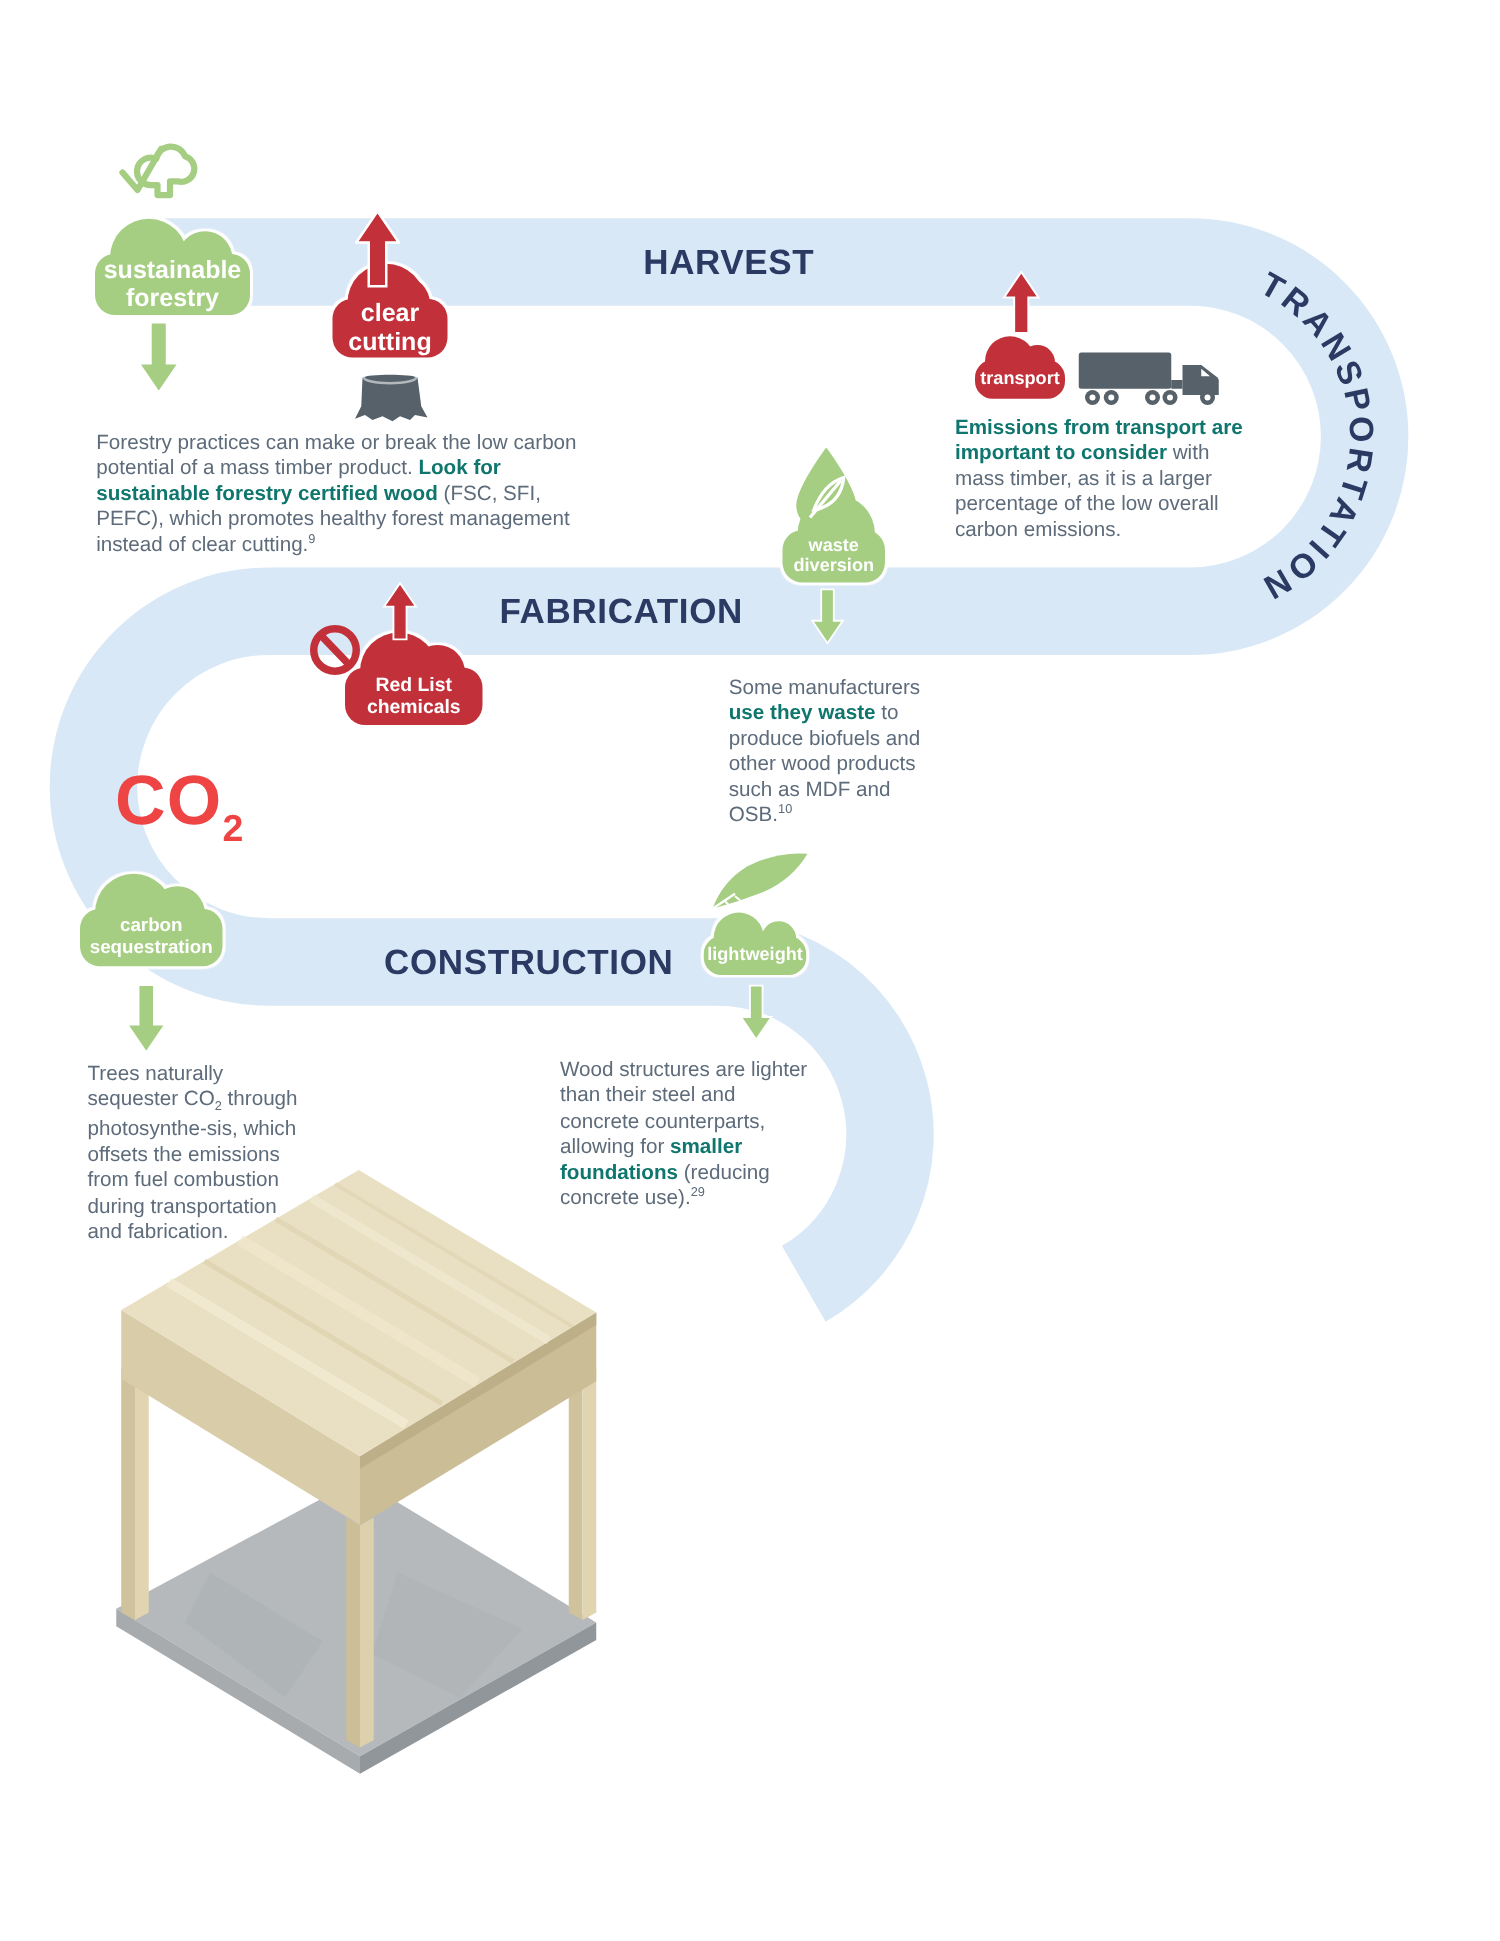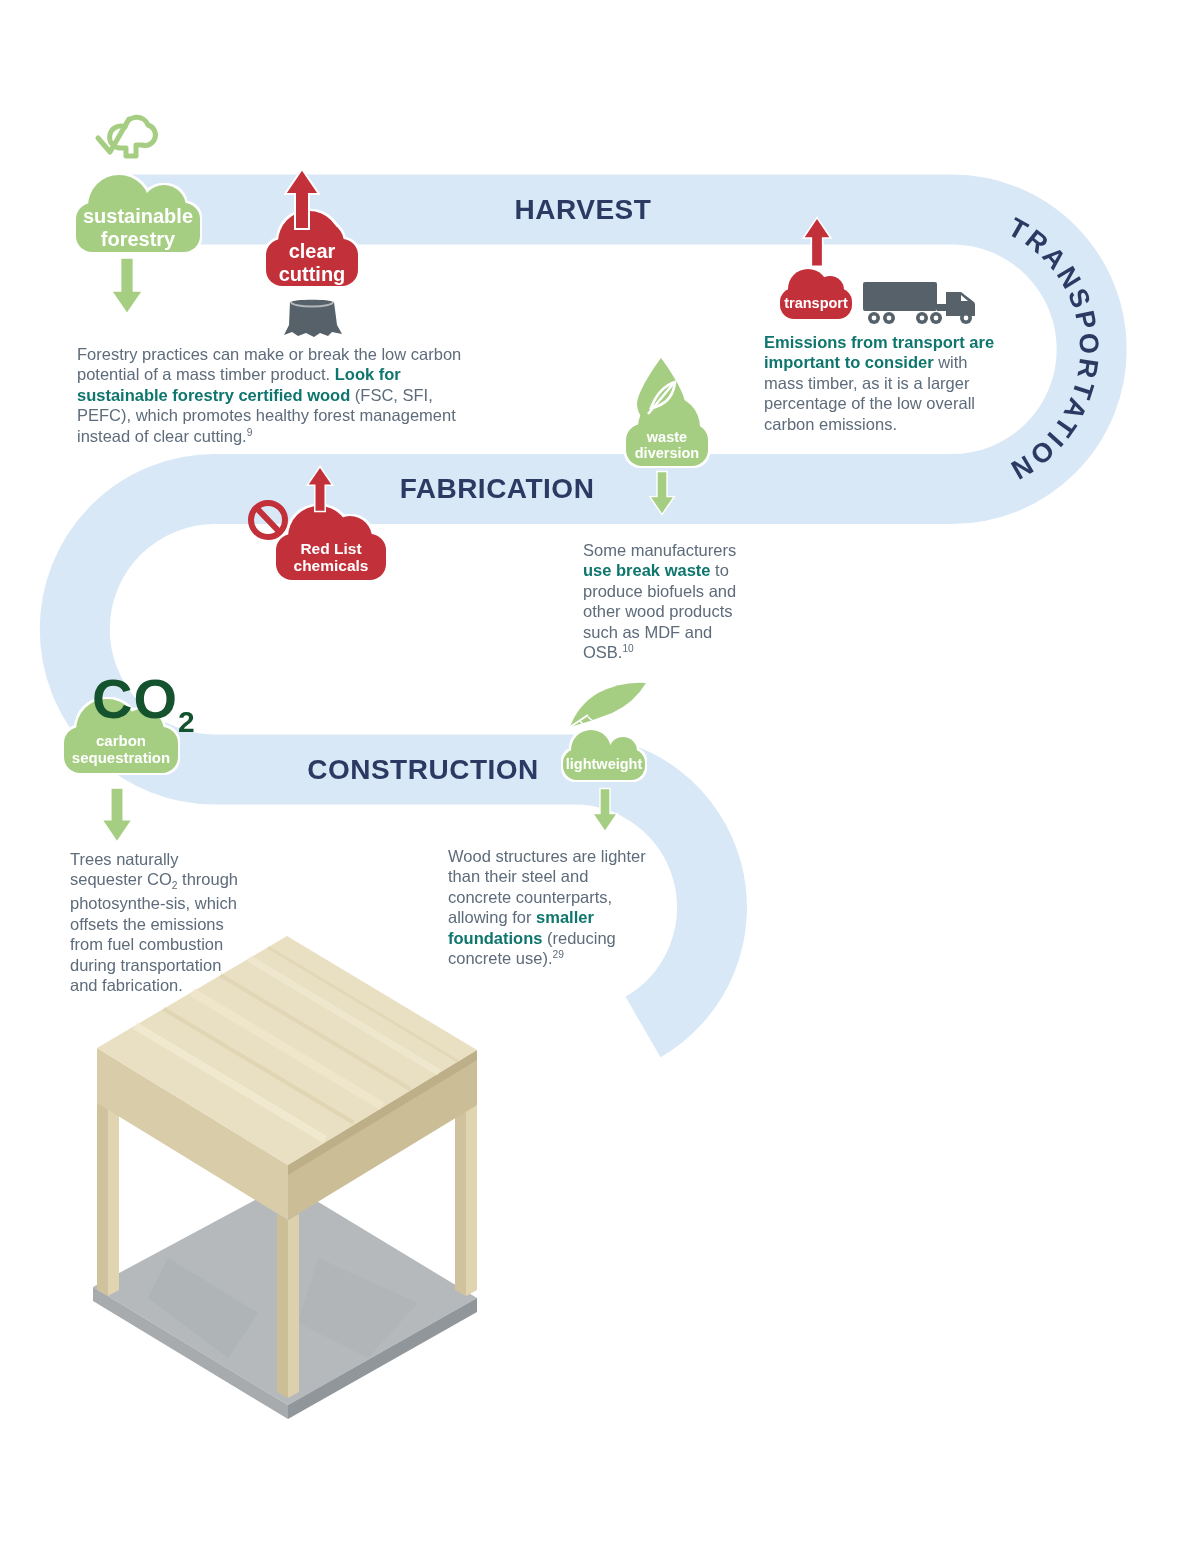--- a/index.html
+++ b/index.html
@@ -40,21 +40,21 @@
   .arrow-green{color:#A5CE82;}
   .flip{transform:scaleY(-1);}
 
   
   .para{position:absolute;font-size:16.5px;line-height:1.24;color:#5D6B7A;}
   .seg-b{color:#0f766e;font-weight:bold;}
   .seg-sup{vertical-align:super;font-size:0.62em;}
   .seg-sub{vertical-align:sub;font-size:0.62em;}
 
   
-  .co2{position:absolute;left:92px;top:666px;color:#14532d;font-weight:bold;}
+  .co2{position:absolute;left:92px;top:607px;color:#ef4444;font-weight:bold;}
   .co2 .co2-base{font-size:56px;letter-spacing:1px;}
   .co2 .co2-sub{font-size:30px;vertical-align:-14px;}
 </style>
 </head>
 <body>
 
 <div id="canvas">
 
   <svg id="band-svg" width="1200" height="1553" viewBox="0 0 1200 1553">
     <path class="band-path" d="M 132 209.5 H 952 A 139.75 139.75 0 0 1 952 489 H 215 A 140.25 140.25 0 0 0 215 769.5 H 574 A 138 138 0 0 1 643 1027"></path>
@@ -185,21 +185,21 @@
       <path d="M12 40 L16 44 M20 36 L25 40" stroke="#fff" stroke-width="1.6" fill="none"></path>
     </svg>
   </div>
 
   <div class="co2">
     <span class="co2-base">CO</span><span class="co2-sub">2</span>
   </div>
 
   <div class="para" style="left:77px;top:344px;width:398px;"><span class="seg-n">Forestry practices can make or break the low carbon potential of a mass timber product. </span><span class="seg-b">Look for sustainable forestry certified wood</span><span class="seg-n"> (FSC, SFI, PEFC), which promotes healthy forest management instead of clear cutting.</span><span class="seg-sup">9</span></div>
   <div class="para" style="left:764px;top:332px;width:245px;"><span class="seg-b">Emissions from transport are important to consider</span><span class="seg-n"> with mass timber, as it is a larger percentage of the low overall carbon emissions.</span></div>
-  <div class="para" style="left:583px;top:540px;width:180px;"><span class="seg-n">Some manufacturers </span><span class="seg-b">use break waste</span><span class="seg-n"> to produce biofuels and other wood products such as MDF and OSB.</span><span class="seg-sup">10</span></div>
+  <div class="para" style="left:583px;top:540px;width:180px;"><span class="seg-n">Some manufacturers </span><span class="seg-b">use they waste</span><span class="seg-n"> to produce biofuels and other wood products such as MDF and OSB.</span><span class="seg-sup">10</span></div>
   <div class="para" style="left:70px;top:849px;width:180px;"><span class="seg-n">Trees naturally sequester CO</span><span class="seg-sub">2</span><span class="seg-n"> through photosynthe-sis, which offsets the emissions from fuel combustion during transportation and fabrication.</span></div>
   <div class="para" style="left:448px;top:846px;width:205px;"><span class="seg-n">Wood structures are lighter than their steel and concrete counterparts, allowing for </span><span class="seg-b">smaller foundations</span><span class="seg-n"> (reducing concrete use).</span><span class="seg-sup">29</span></div>
 
   <div class="abs" style="left:88px;top:928px;">
     <svg width="402" height="502" viewBox="0 0 402 502">
 
       <g>
         <polygon points="199,255 389,370 200,477 5,359" fill="#B5B9BC"></polygon>
         <polygon points="5,359 200,477 200,491 5,373" fill="#A7ABAE"></polygon>
         <polygon points="200,477 389,370 389,384 200,491" fill="#90969A"></polygon>

